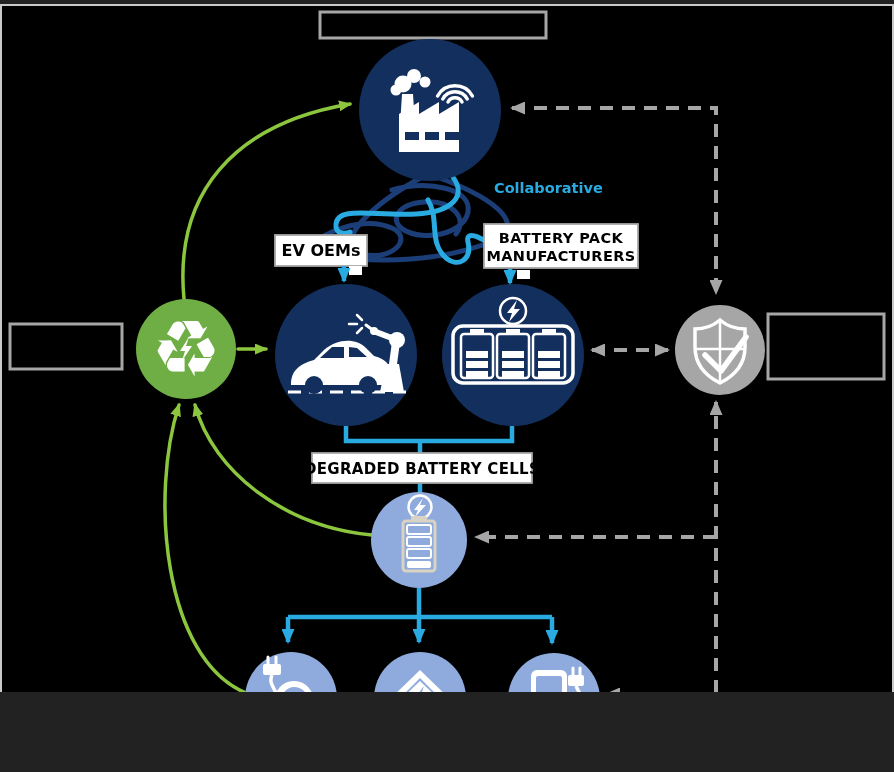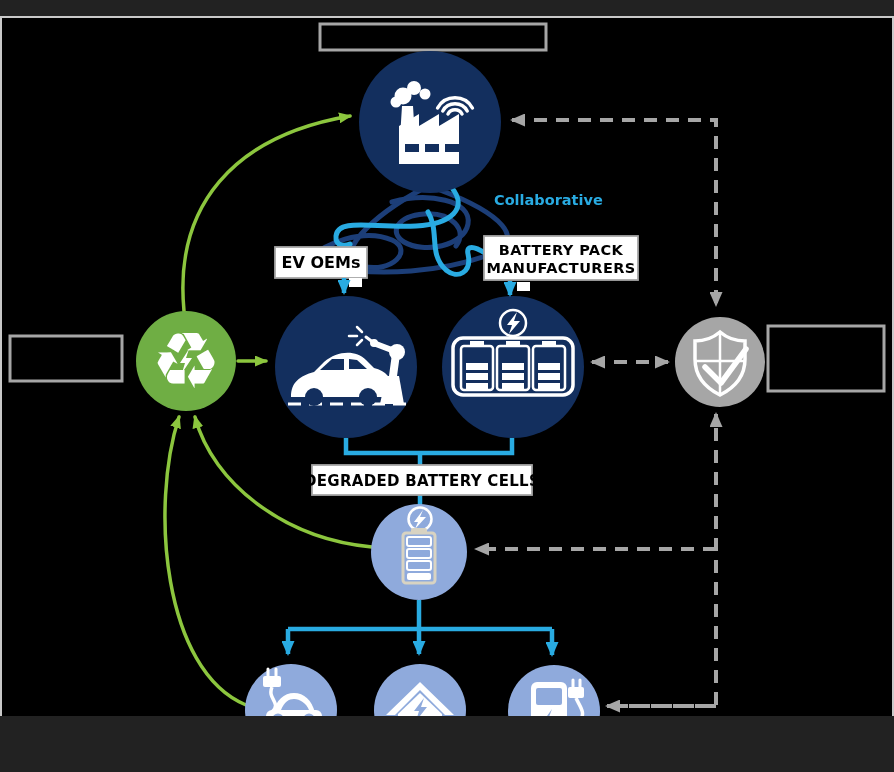--- a/index.html
+++ b/index.html
@@ -1,21 +1,21 @@
 <!DOCTYPE html>
 <html style="--bg: #000000; --navy: #132F5E; --scribble_navy: #1C3E78; --green: #6FAE44; --green_arrow: #8CC63E; --blue: #29ABE2; --periwinkle: #8FAADC; --gray: #A6A6A6; --white: #FFFFFF; --battery_outline: #D8D3C2; --frame: #C9C9C9;"><head>
 <meta charset="utf-8">
 <style>
   :root{
     --bg:#000000; --navy:#132F5E; --scribble_navy:#1C3E78; --green:#6FAE44;
     --green_arrow:#8CC63E; --blue:#29ABE2; --periwinkle:#8FAADC; --gray:#A6A6A6;
     --white:#FFFFFF; --battery_outline:#D8D3C2; --frame:#C9C9C9;
   }
   html,body{margin:0;padding:0;background:#222;}
-  .stage{width:894px;height:684px;margin:16px auto;background:var(--bg);}
+  .stage{width:894px;height:684px;margin:4px auto;background:var(--bg);}
   svg{display:block;}
   .bg{fill:var(--bg);}
   .frame{fill:none;stroke:var(--frame);stroke-width:2;}
   .box-empty{fill:#000;stroke:var(--gray);stroke-width:3;}
   .box-white{fill:#fff;stroke:var(--gray);stroke-width:1.8;}
   .c-navy{fill:var(--navy);}
   .c-green{fill:var(--green);}
   .c-peri{fill:var(--periwinkle);}
   .c-gray{fill:var(--gray);}
   .wfill{fill:var(--white);}

